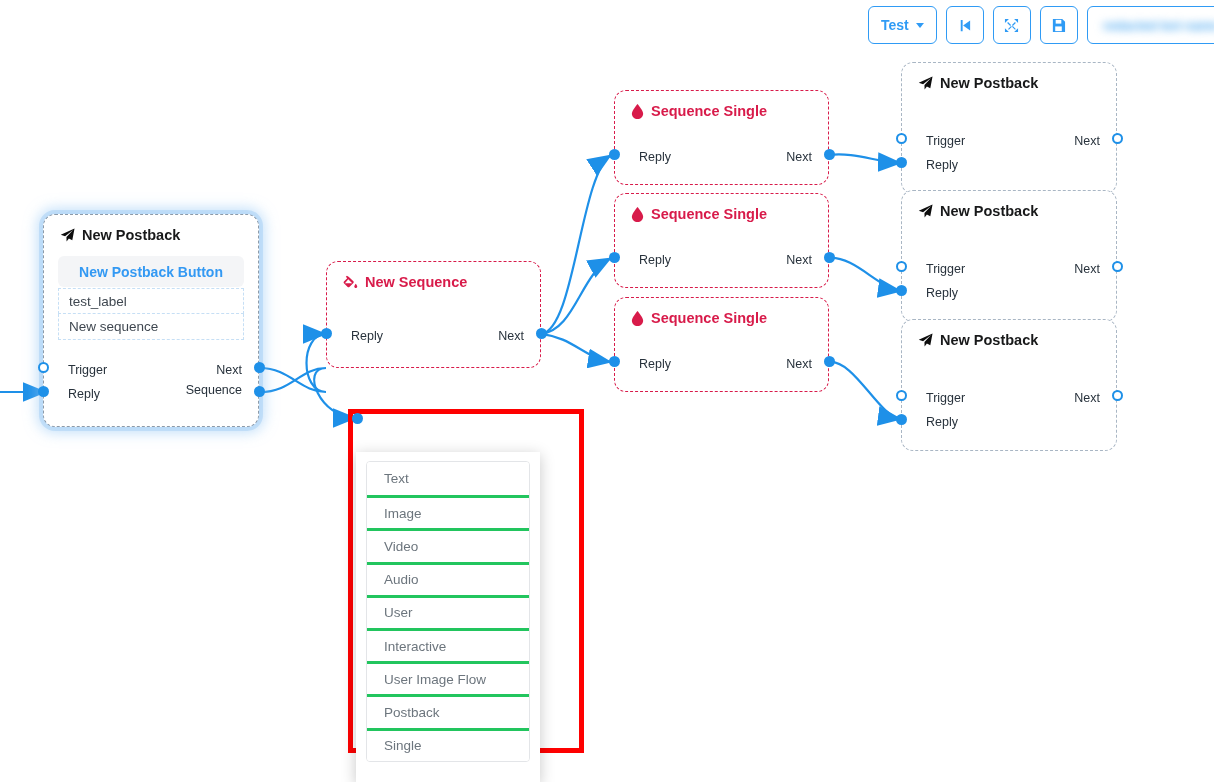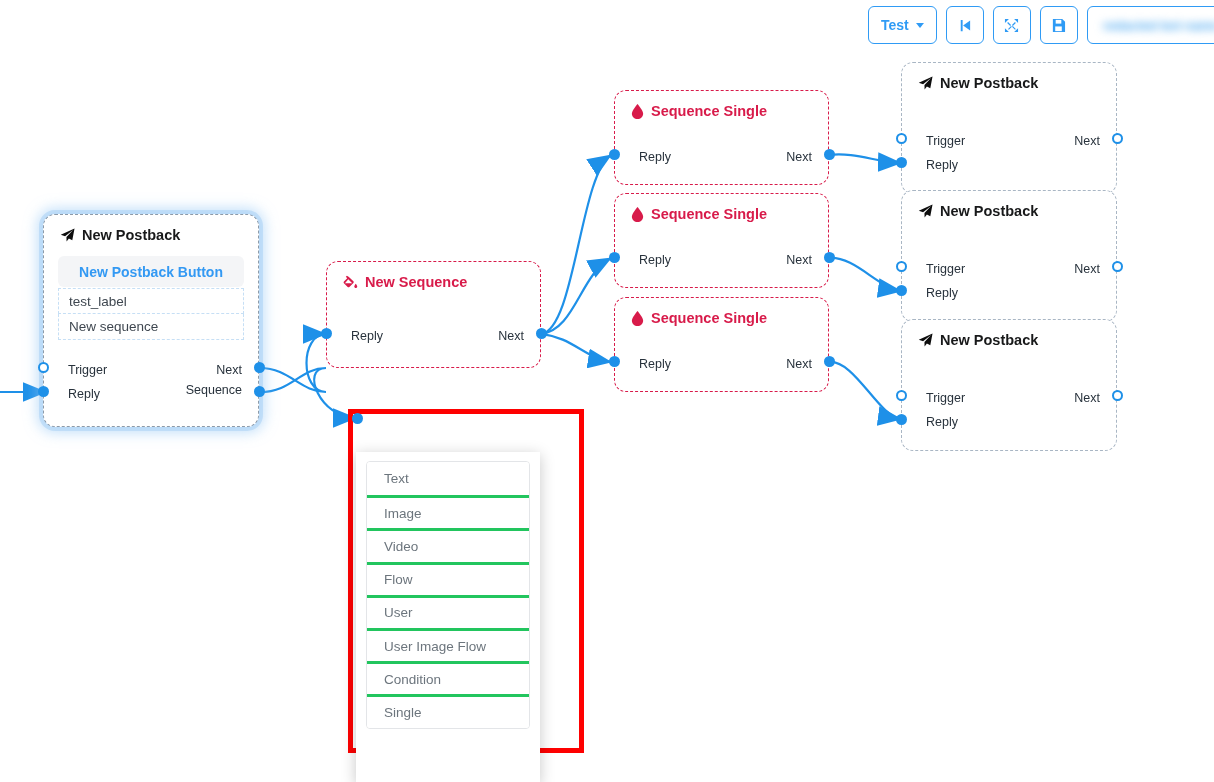--- a/index.html
+++ b/index.html
@@ -373,24 +373,25 @@
   </div>
   <div class="dot hollow" style="left:896px;  top:390px;"></div>
   <div class="dot filled" style="left:896px;  top:414px;"></div>
   <div class="dot hollow" style="left:1112px; top:390px;"></div>
 
   <div id="dropdown-card">
     <div id="dropdown-list">
       <div class="dd-item">Text</div>
       <div class="dd-item">Image</div>
       <div class="dd-item">Video</div>
-      <div class="dd-item">Flow</div>
+      <div class="dd-item">Audio</div>
       <div class="dd-item">User</div>
+      <div class="dd-item">Interactive</div>
       <div class="dd-item">User Image Flow</div>
-      <div class="dd-item">Condition</div>
+      <div class="dd-item">Postback</div>
       <div class="dd-item">Single</div>
     </div>
   </div>
 
   <div id="redbox"></div>
 
   <div class="dot filled" style="left:352px; top:413px; z-index:32;"></div>
 
 </div>
 

